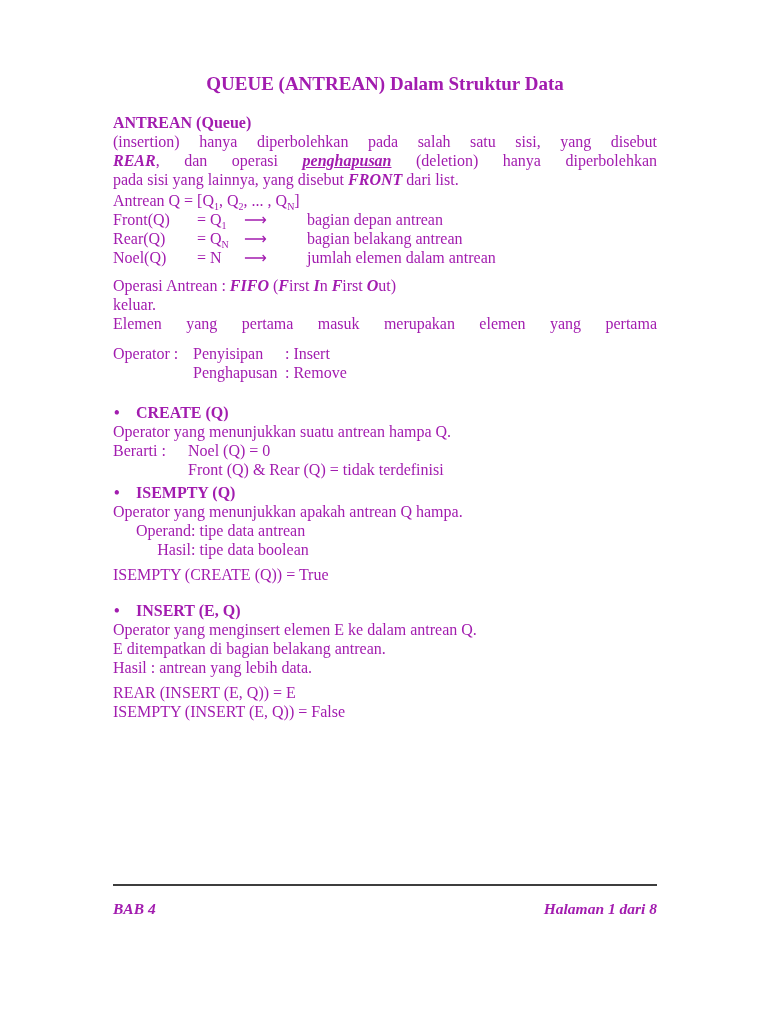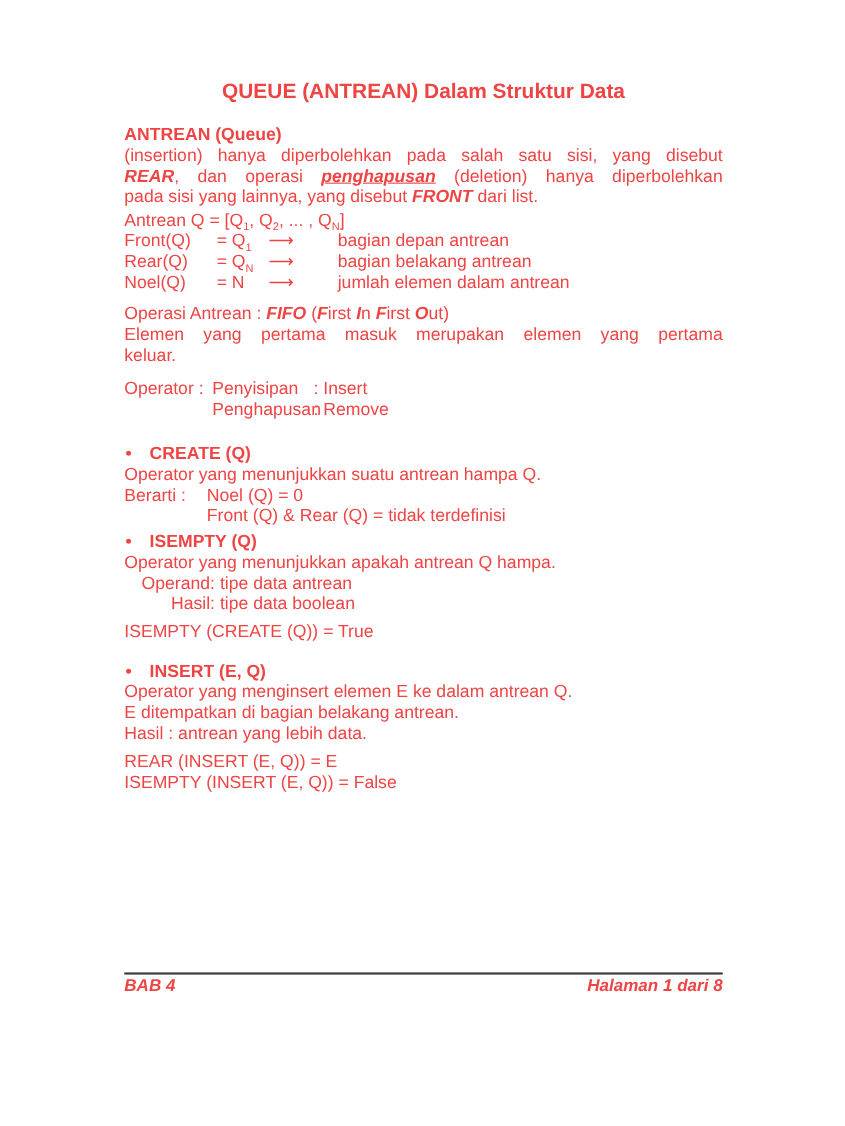--- a/index.html
+++ b/index.html
@@ -1,21 +1,21 @@
 <!DOCTYPE html>
 <html><head>
 <meta charset="utf-8">
 <style>
   html,body{margin:0;padding:0;background:#ffffff;}
   .page{
     position:relative;
     width:768px;height:1024px;
     background:#ffffff;
-    font-family:Liberation Sans, sans-serif;
-    color:#ef4444;
+    font-family:Liberation Serif, serif;
+    color:#a21caf;
     overflow:hidden;
   }
   .content{
     position:absolute;
     left:113px; top:74px;
     width:544px;
     font-size:16px;
     line-height:19px;
   }
   .doc-title{
@@ -44,21 +44,21 @@
   .lab75{width:75px;flex:none;}
   .lab78{width:78px;flex:none;text-align:right;}
   .gap2{height:2px;} .gap4{height:4px;} .gap6{height:6px;}
   .gap9{height:9px;} .gap10{height:10px;} .gap11{height:11px;}
   .gap17{height:17px;}
   .list-item{display:flex;line-height:18px;}
   .footer{
     position:absolute;
     left:113px; right:111px; top:884px;
     border-top:2px solid #3d3d3d;
-    padding-top:2px;
+    padding-top:14px;
     display:flex;
     justify-content:space-between;
     font-size:15.5px;
     font-weight:bold;
     font-style:italic;
     gap:22px;
   }
 </style>
 </head>
 <body>
@@ -96,22 +96,22 @@
         <span class="q-val"><span>= N</span></span>
         <span class="q-arr">⟶</span>
         <span>jumlah elemen dalam antrean</span>
       </div>
     </div>
 
     <div class="gap9"></div>
 
     <div>
       <div class="line"><span>Operasi Antrean : </span><span class="bi">FIFO</span><span> (</span><span class="bi">F</span><span>irst </span><span class="bi">I</span><span>n </span><span class="bi">F</span><span>irst </span><span class="bi">O</span><span>ut)</span></div>
+      <div class="line">keluar.</div>
       <div class="line jst">Elemen yang pertama masuk merupakan elemen yang pertama</div>
-      <div class="line">keluar.</div>
     </div>
 
     <div class="gap11"></div>
 
     <div>
       <div class="row">
         <span class="op-c1">Operator :</span>
         <span class="op-c2">Penyisipan</span>
         <span>: Insert</span>
       </div>

